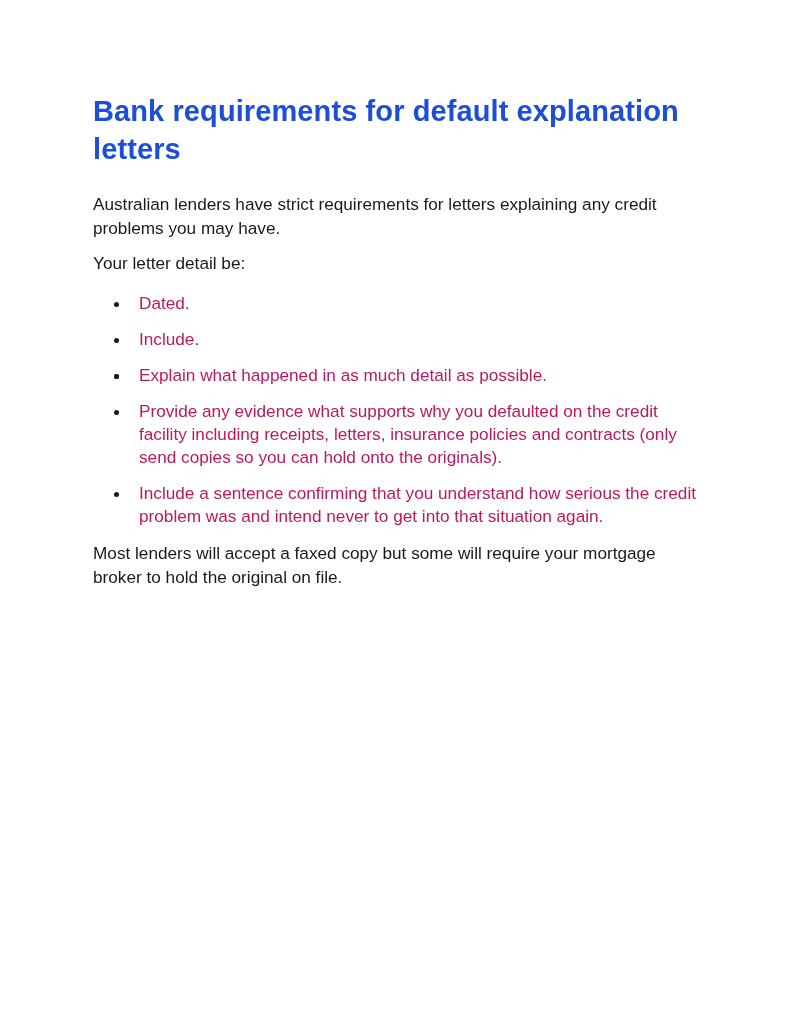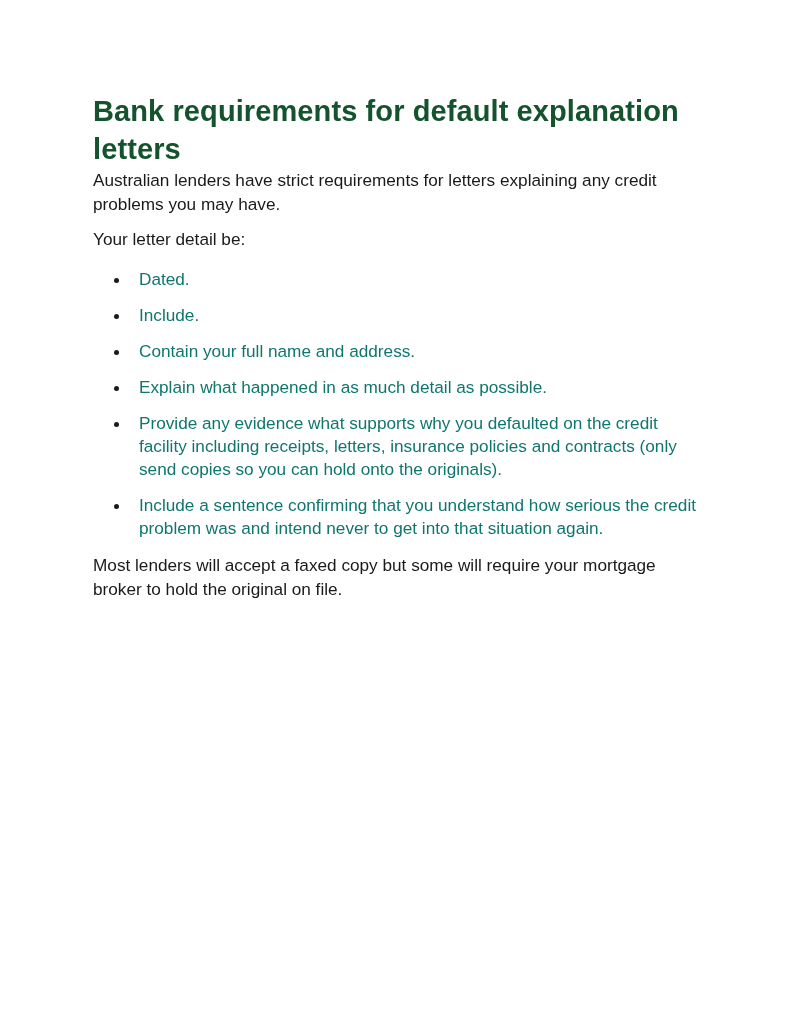--- a/index.html
+++ b/index.html
@@ -1,36 +1,36 @@
 <!DOCTYPE html>
 <html><head>
 <meta charset="utf-8">
 <style>
   html, body { margin: 0; padding: 0; background: #ffffff; }
   body { width: 790px; height: 1022px; overflow: hidden; position: relative; font-family: "Liberation Sans", "DejaVu Sans", sans-serif; color: #111; }
   .page { position: absolute; left: 93px; top: 92px; width: 610px; }
-  h1 { margin: 0; font-size: 29px; line-height: 38px; font-weight: bold; color: #14532d; letter-spacing: 0.1px; }
+  h1 { margin: 0; font-size: 29px; line-height: 38px; font-weight: bold; color: #1d4ed8; letter-spacing: 0.1px; }
   p { margin: 0; font-size: 17.2px; line-height: 24px; color: #1a1a1a; }
-  .p1 { }
+  .p1 { margin-top: 24px; }
   .p2 { margin-top: 11px; }
   .p3 { margin-top: 11px; }
   ul { list-style: none; margin: 17px 0 0 0; padding: 0; }
-  li { position: relative; padding-left: 46px; font-size: 17.2px; line-height: 23px; color: #0f766e; margin-bottom: 13px; }
+  li { position: relative; padding-left: 46px; font-size: 17.2px; line-height: 23px; color: #be185d; margin-bottom: 13px; }
   li .bullet { position: absolute; left: 21px; top: 10px; width: 5px; height: 5px; border-radius: 50%; background: #1a1a1a; }
   .p4 { margin-top: 8px; }
 </style>
 </head>
 <body>
 
 <div class="page">
   <h1>Bank requirements for default explanation letters</h1>
   <p class="p1">Australian lenders have strict requirements for letters explaining any credit problems you may have.</p>
   <p class="p3">Your letter detail be:</p>
   <ul>
     <li><span class="bullet"></span><span>Dated.</span></li>
     <li><span class="bullet"></span><span>Include.</span></li>
-    <li><span class="bullet"></span><span>Contain your full name and address.</span></li>
+    <li><span class="bullet"></span></li>
     <li><span class="bullet"></span><span>Explain what happened in as much detail as possible.</span></li>
     <li><span class="bullet"></span><span>Provide any evidence what supports why you defaulted on the credit facility including receipts, letters, insurance policies and contracts (only send copies so you can hold onto the originals).</span></li>
     <li><span class="bullet"></span><span>Include a sentence confirming that you understand how serious the credit problem was and intend never to get into that situation again.</span></li>
   </ul>
   <p class="p4">Most lenders will accept a faxed copy but some will require your mortgage broker to hold the original on file.</p>
 </div>
 
 </body></html>

